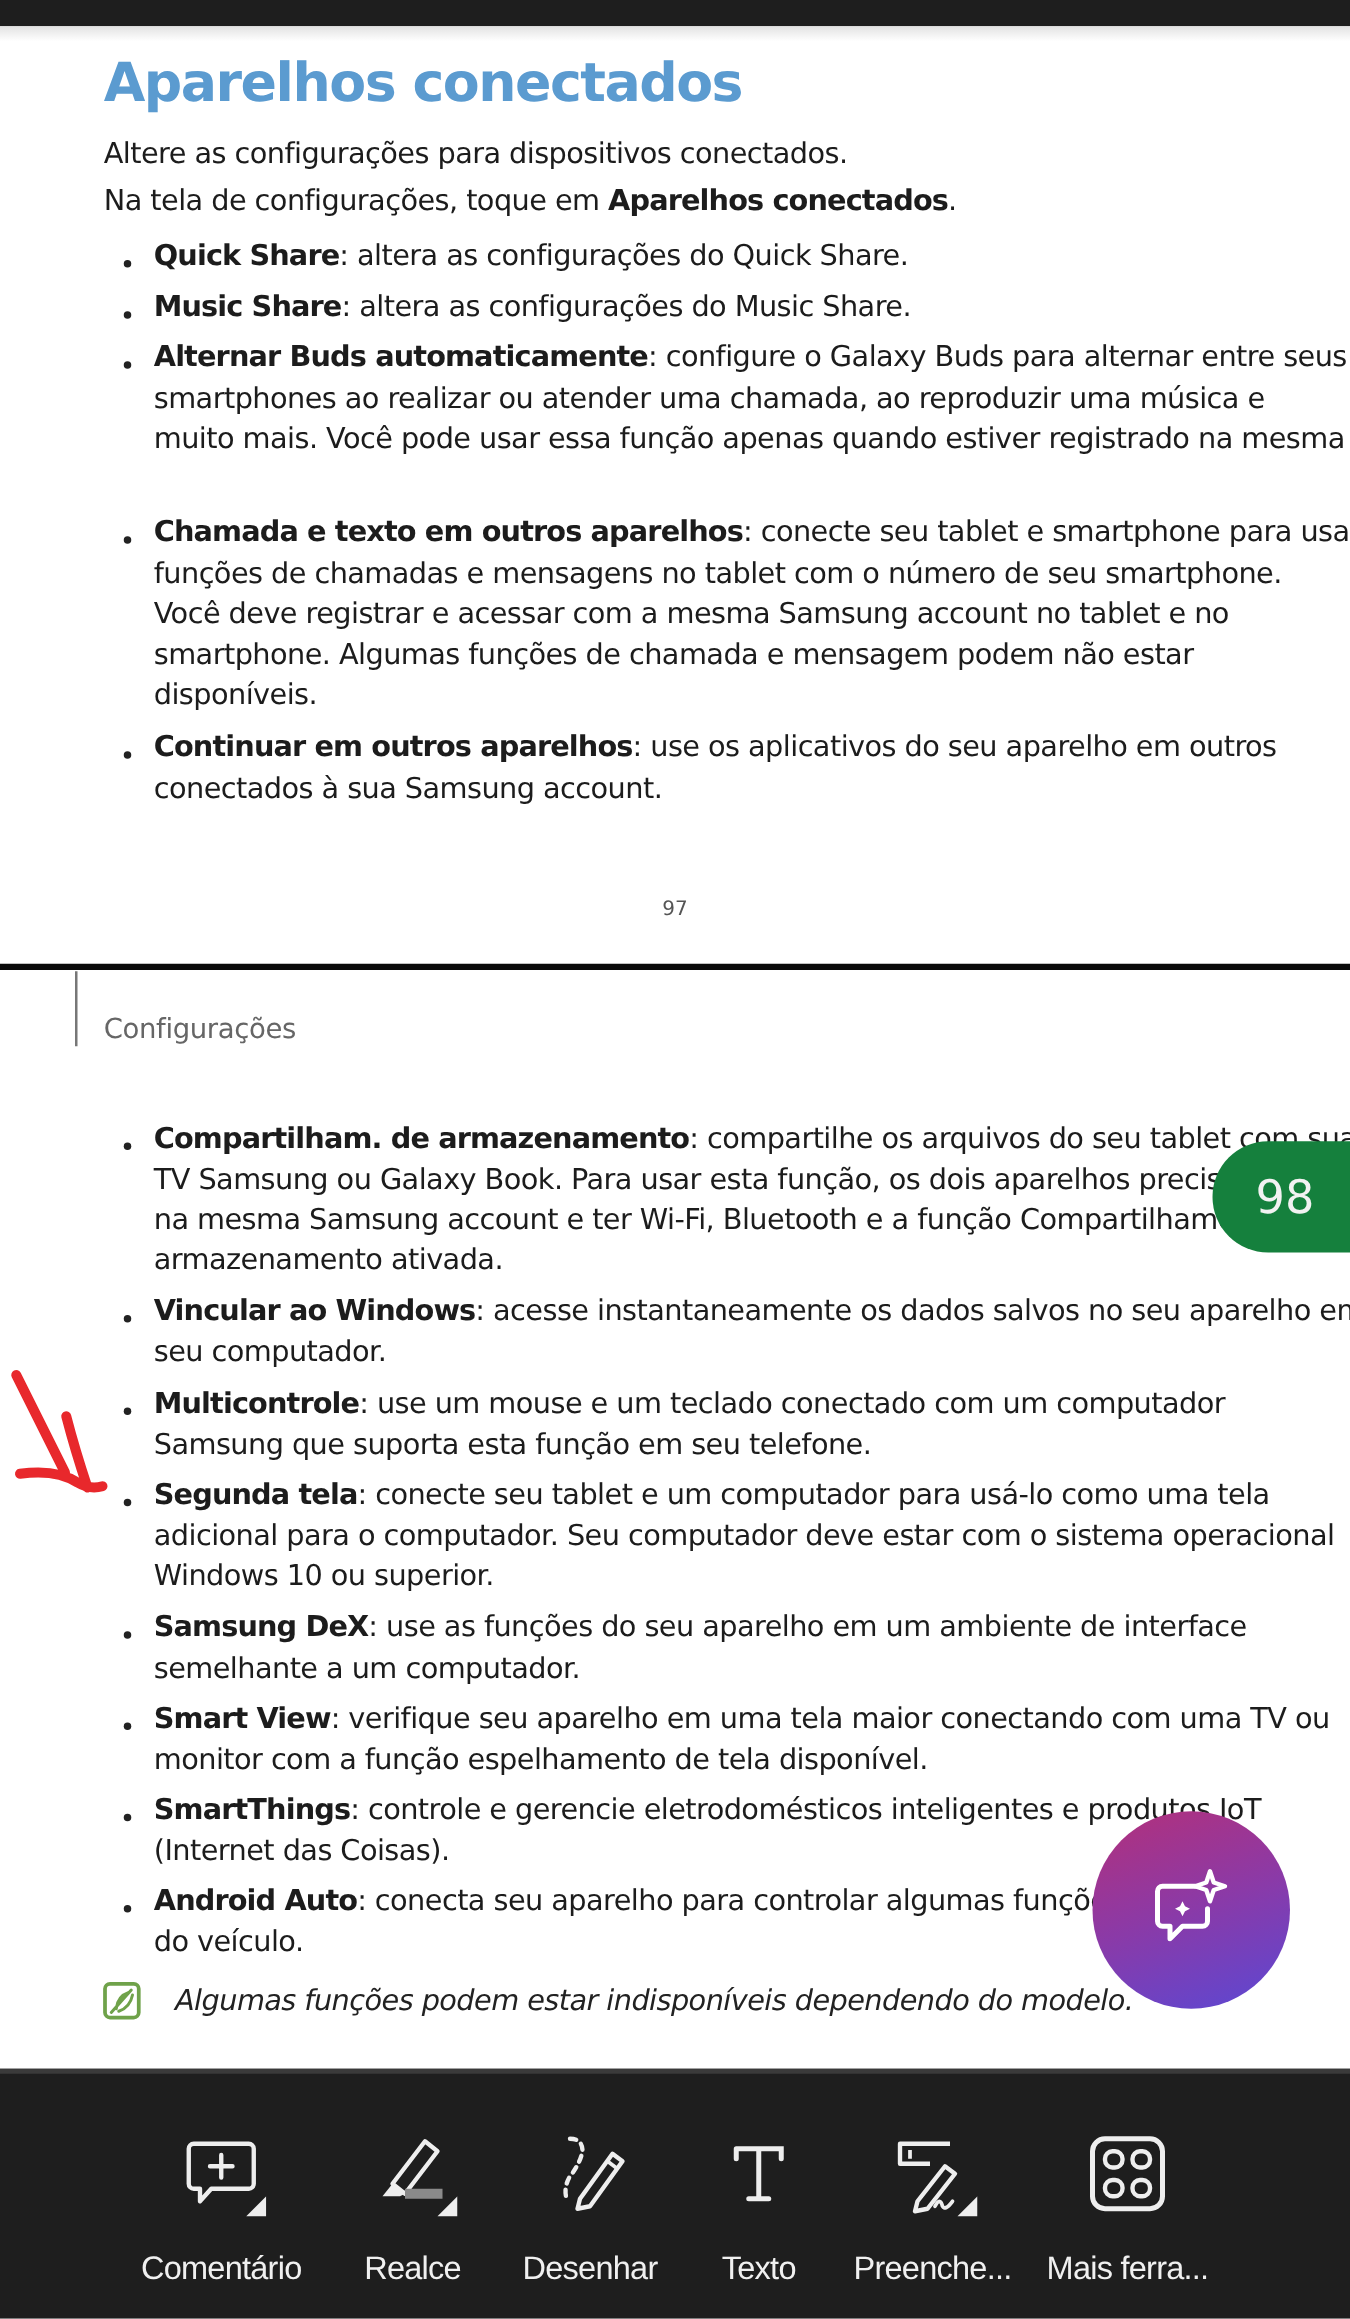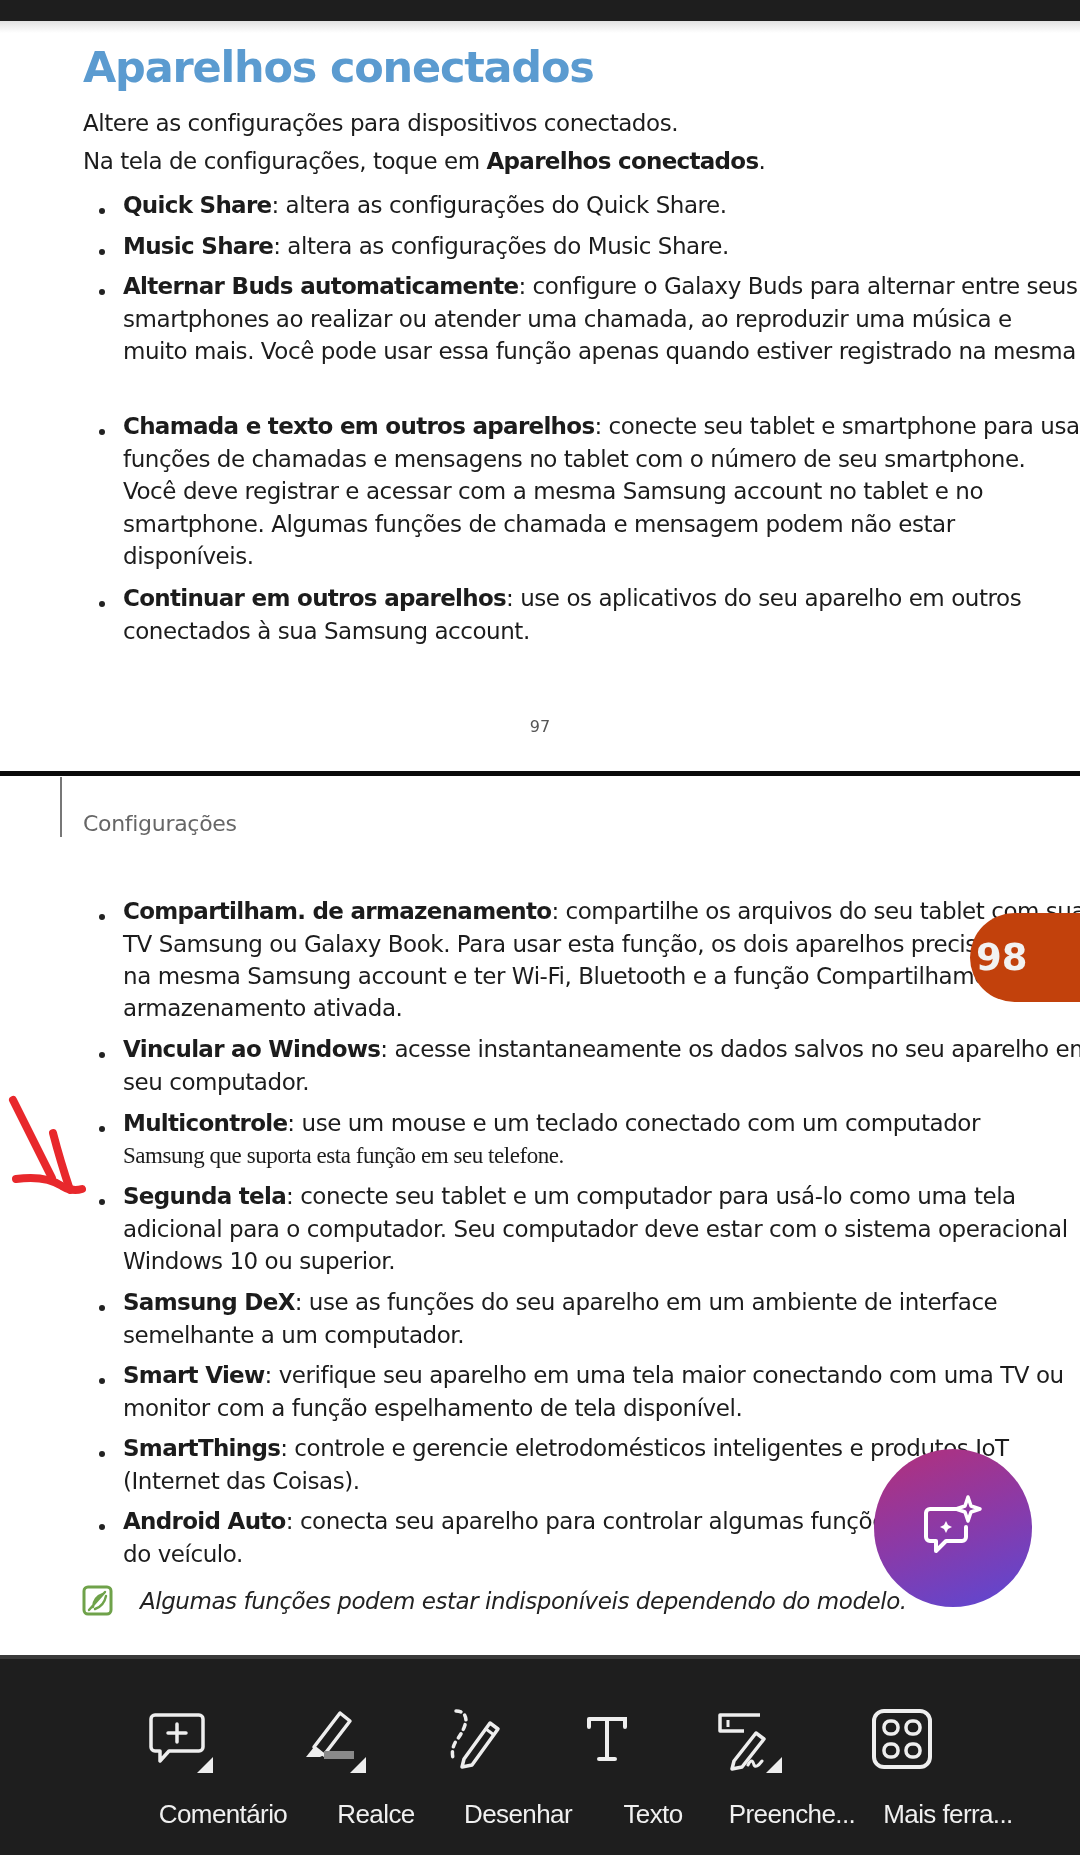--- a/index.html
+++ b/index.html
@@ -20,38 +20,38 @@
 
   .line { position: absolute; font-size: 23px; line-height: 32px; white-space: nowrap; letter-spacing: -0.45px; color: #1c1c1c; }
   .line b { font-weight: bold; letter-spacing: -0.7px; }
   .bullet { position: absolute; width: 6px; height: 6px; border-radius: 50%; background: #222; }
 
   .page-number { position: absolute; left: 0; width: 1080px; text-align: center; font-size: 16px; color: #555; }
 
   .section-rule { position: absolute; left: 60px; top: 0; width: 2px; height: 60px; background: #777; }
   .section-label { position: absolute; left: 83px; top: 34px; font-size: 22px; color: #666; letter-spacing: -0.3px; }
 
-  .page-badge { position: absolute; left: 970px; top: 913px; width: 110px; height: 89px; background: #c2410c;
-    border-radius: 45px 0 0 45px; color: #f2f2f2; font-size: 37px; line-height: 89px; text-align: left; padding-left: 6px; font-weight: bold; }
+  .page-badge { position: absolute; left: 970px; top: 913px; width: 110px; height: 89px; background: #15803d;
+    border-radius: 45px 0 0 45px; color: #f2f2f2; font-size: 37px; line-height: 89px; text-align: center; padding-left: 6px; }
 
   .note-icon { position: absolute; left: 82px; top: 1585px; width: 31px; height: 31px; }
   .note-text { position: absolute; left: 140px; top: 1585px; font-size: 23px; line-height: 32px; white-space: nowrap; letter-spacing: -0.45px; color: #222; font-style: italic; }
 
   .fab { position: absolute; left: 874px; top: 1449px; width: 158px; height: 158px; border-radius: 50%;
     background: linear-gradient(160deg, #b3307a 0%, #8a3aa8 50%, #5b48d4 100%);
     display: flex; align-items: center; justify-content: center; }
 
   .annotation { position: absolute; left: 0; top: 1080px; width: 130px; height: 130px; pointer-events: none; }
 
   .toolbar { position: absolute; left: 0; top: 1655px; width: 1080px; height: 200px; background: #1e1e1e;
     border-top: 4px solid #3a3a3a; }
   .tool { position: absolute; top: 0; height: 196px; display: block; }
   .tool .icon { position: absolute; top: 44px; left: 50%; transform: translateX(-50%); width: 72px; height: 72px; }
   .tool .label { position: absolute; top: 140px; left: 50%; transform: translateX(-50%); white-space: nowrap;
-    color: #f0f0f0; font-size: 26px; letter-spacing: -0.6px; font-family: "Liberation Sans", "DejaVu Sans", sans-serif; margin-left: 46px; }
+    color: #f0f0f0; font-size: 26px; letter-spacing: -0.6px; font-family: "Liberation Sans", "DejaVu Sans", sans-serif; }
 </style>
 </head>
 <body>
 
 <div class="top-bar"></div>
 <div class="top-shadow"></div>
 
 <div class="page page-1">
   <div class="title">Aparelhos conectados</div>
 
@@ -95,21 +95,21 @@
 <div class="line" style="left:123px; top:928px;">TV Samsung ou Galaxy Book. Para usar esta função, os dois aparelhos precisam estar</div>
 <div class="line" style="left:123px; top:960px;">na mesma Samsung account e ter Wi-Fi, Bluetooth e a função Compartilhamento de</div>
 <div class="line" style="left:123px; top:992px;">armazenamento ativada.</div>
 
 <span class="bullet" style="left:99px; top:1052px;"></span>
 <div class="line" style="left:123px; top:1033px;"><b>Vincular ao Windows</b><span>: acesse instantaneamente os dados salvos no seu aparelho em</span></div>
 <div class="line" style="left:123px; top:1066px;">seu computador.</div>
 
 <span class="bullet" style="left:99px; top:1126px;"></span>
 <div class="line" style="left:123px; top:1107px;"><b>Multicontrole</b><span>: use um mouse e um teclado conectado com um computador</span></div>
-<div class="line" style="left:123px; top:1140px;font-family:Liberation Serif, serif;">Samsung que suporta esta função em seu telefone.</div>
+<div class="line" style="left:123px; top:1140px;">Samsung que suporta esta função em seu telefone.</div>
 
 <span class="bullet" style="left:99px; top:1199px;"></span>
 <div class="line" style="left:123px; top:1180px;text-align:right;"><b>Segunda tela</b><span>: conecte seu tablet e um computador para usá-lo como uma tela</span></div>
 <div class="line" style="left:123px; top:1213px;">adicional para o computador. Seu computador deve estar com o sistema operacional</div>
 <div class="line" style="left:123px; top:1245px;">Windows 10 ou superior.</div>
 
 <span class="bullet" style="left:99px; top:1305px;"></span>
 <div class="line" style="left:123px; top:1286px;"><b>Samsung DeX</b><span>: use as funções do seu aparelho em um ambiente de interface</span></div>
 <div class="line" style="left:123px; top:1319px;">semelhante a um computador.</div>
 

